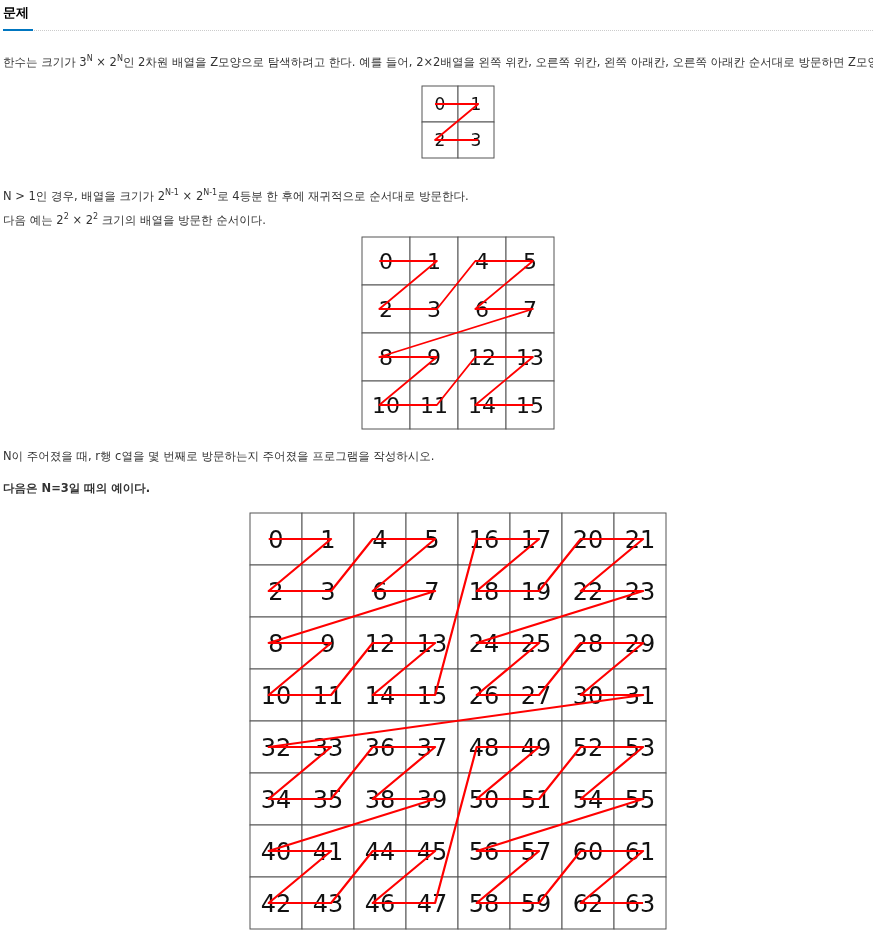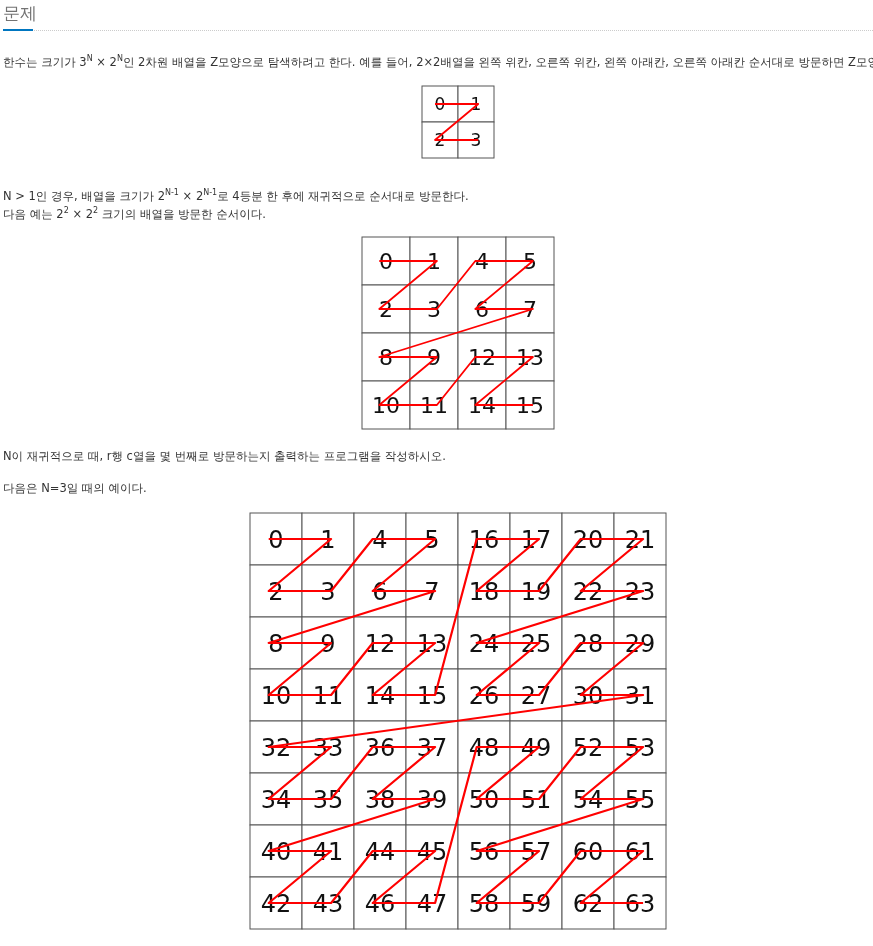--- a/index.html
+++ b/index.html
@@ -1,18 +1,18 @@
 <!DOCTYPE html>
 <html><head>
 <meta charset="utf-8">
 <style>
   html, body { margin:0; padding:0; background:#fff; }
   body { width:873px; height:946px; position:relative; overflow:hidden;
          font-family:"DejaVu Sans","Liberation Sans",sans-serif; color:#333; }
-  .headline { position:absolute; left:3px; top:0px; font-size:17px; color:#737373; line-height:26px; }
+  .headline { position:absolute; left:3px; top:0px; font-size:13px; color:#000000; line-height:26px;font-weight:bold; }
   .headline-underline { position:absolute; left:3px; top:29px; width:30px; height:2px; background:#0076c0; }
   .headline-rule { position:absolute; left:34px; top:30px; width:839px; border-top:1px dotted #ccc; }
   .para { position:absolute; left:3px; font-size:11.5px; color:#333; white-space:nowrap; line-height:16px; }
   .para sup { font-size:8px; vertical-align:5px; line-height:0; }
   .fig { position:absolute; }
   svg text { font-family:"DejaVu Sans","Liberation Sans",sans-serif; fill:#111; }
 </style>
 </head>
 <body>
 
@@ -197,16 +197,16 @@
       <text x="484" y="911.64" text-anchor="middle" font-size="24">58</text>
       <text x="536" y="911.64" text-anchor="middle" font-size="24">59</text>
       <text x="588" y="911.64" text-anchor="middle" font-size="24">62</text>
       <text x="640" y="911.64" text-anchor="middle" font-size="24">63</text>
       <polyline points="268.7,539.0 331.1,539.0 268.7,591.0 331.1,591.0 372.7,539.0 435.1,539.0 372.7,591.0 435.1,591.0 268.7,643.0 331.1,643.0 268.7,695.0 331.1,695.0 372.7,643.0 435.1,643.0 372.7,695.0 435.1,695.0 476.7,539.0 539.1,539.0 476.7,591.0 539.1,591.0 580.7,539.0 643.1,539.0 580.7,591.0 643.1,591.0 476.7,643.0 539.1,643.0 476.7,695.0 539.1,695.0 580.7,643.0 643.1,643.0 580.7,695.0 643.1,695.0 268.7,747.0 331.1,747.0 268.7,799.0 331.1,799.0 372.7,747.0 435.1,747.0 372.7,799.0 435.1,799.0 268.7,851.0 331.1,851.0 268.7,903.0 331.1,903.0 372.7,851.0 435.1,851.0 372.7,903.0 435.1,903.0 476.7,747.0 539.1,747.0 476.7,799.0 539.1,799.0 580.7,747.0 643.1,747.0 580.7,799.0 643.1,799.0 476.7,851.0 539.1,851.0 476.7,903.0 539.1,903.0 580.7,851.0 643.1,851.0 580.7,903.0 643.1,903.0" fill="none" stroke="#ff0000" stroke-width="2.2" stroke-linejoin="round"></polyline>
     </g>
   </svg>
 
 <div class="para" style="top:188px;"><span>N &gt; 1인 경우, 배열을 크기가 2</span><sup>N-1</sup><span> × 2</span><sup>N-1</sup><span>로 4등분 한 후에 재귀적으로 순서대로 방문한다.</span></div>
 
-<div class="para" style="top:206px;"><span>다음 예는 2</span><sup>2</sup><span> × 2</span><sup>2</sup><span> 크기의 배열을 방문한 순서이다.</span></div>
-
-<div class="para" style="top:448px;">N이 재귀적으로 때, r행 c열을 몇 번째로 방문하는지 출력하는 프로그램을 작성하시오.</div>
-<div class="para" style="top:480px;">다음은 N=3일 때의 예이다.</div>
+<div class="para" style="top:212px;"><span>다음 예는 2</span><sup>2</sup><span> × 2</span><sup>2</sup><span> 크기의 배열을 방문한 순서이다.</span></div>
+
+<div class="para" style="top:448px;">N이 주어졌을 때, r행 c열을 몇 번째로 방문하는지 주어졌을 프로그램을 작성하시오.</div>
+<div class="para" style="top:480px;font-weight:bold;">다음은 N=3일 때의 예이다.</div>
 
 </body></html>

